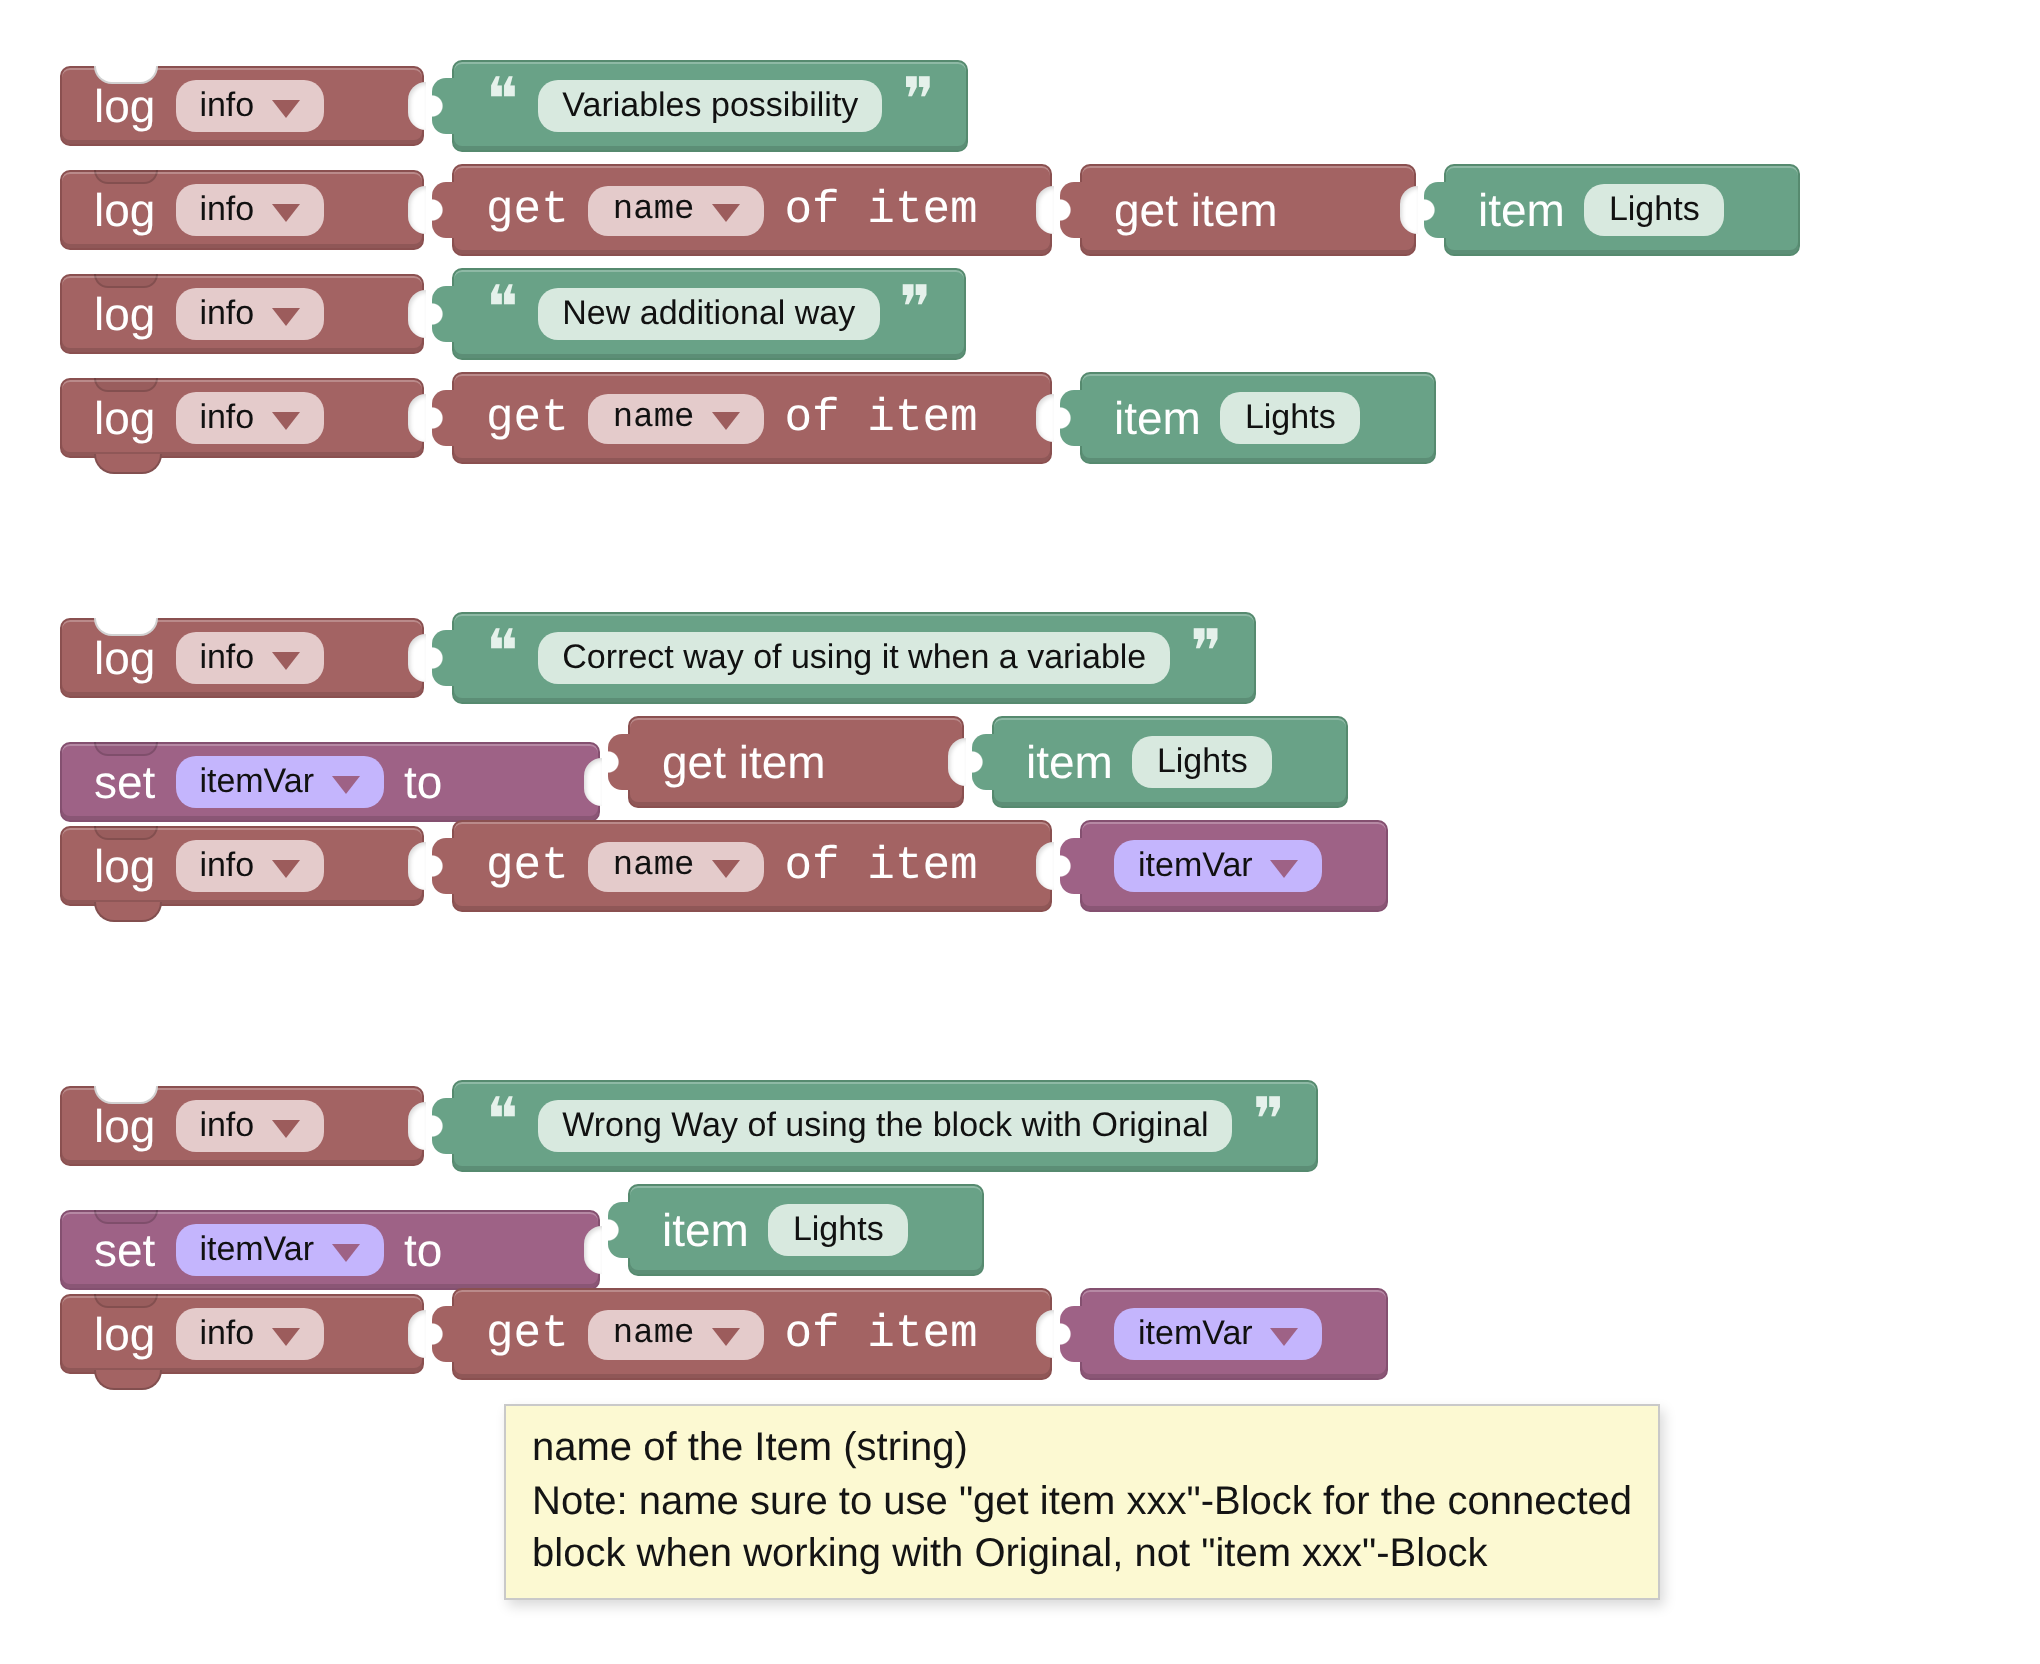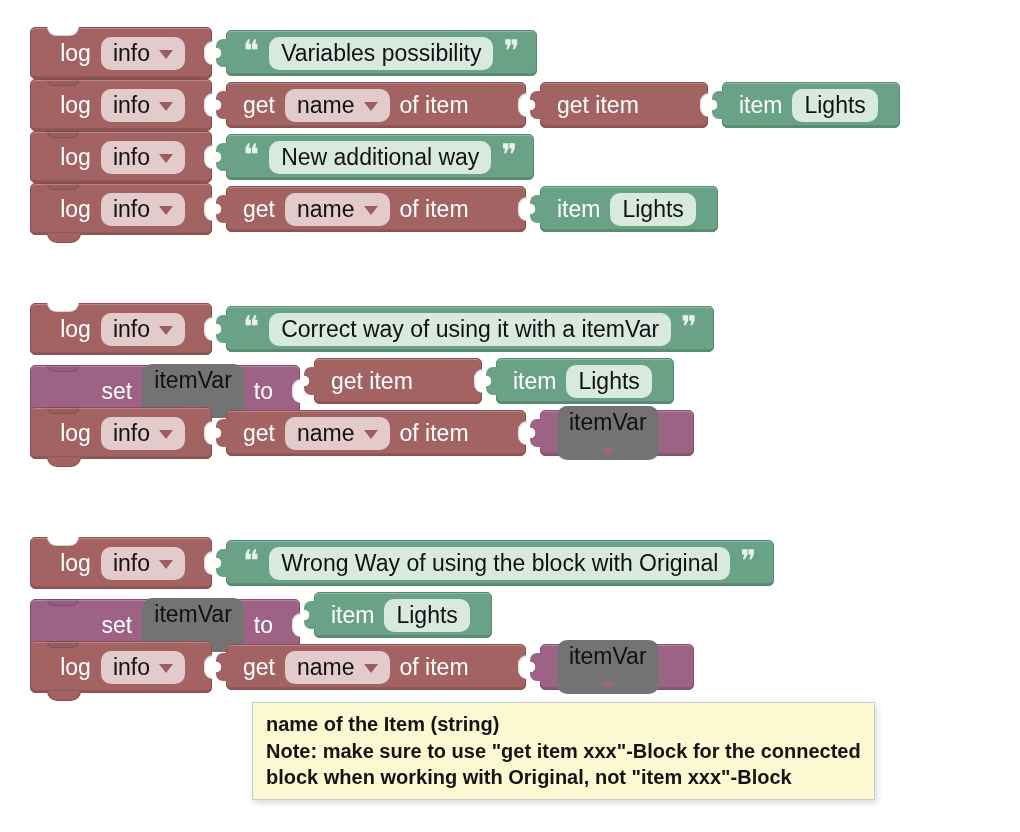--- a/index.html
+++ b/index.html
@@ -6,41 +6,41 @@
   body{font-family:"Liberation Sans", sans-serif;}
   .canvas{position:relative;width:1020px;height:832px;background:#ffffff;overflow:hidden;}
 
   .stack{position:absolute;display:flex;flex-direction:column;}
   .row{display:flex;align-items:center;gap:14px;height:52px;}
 
   .block{position:relative;display:inline-flex;align-items:center;gap:10px;
          padding:0 16px;border-radius:5px;color:#fff;font-size:23px;
          box-shadow:inset 0 1px 0 rgba(255,255,255,.25), inset 0 -2px 0 rgba(0,0,0,.12);
          box-sizing:border-box;white-space:nowrap;}
-  .stmt{height:52px;padding-right:26px;justify-content:flex-end;}
+  .stmt{height:40px;padding-right:26px;}
   .val{height:46px;}
 
   .maroon{background-color:#a36363;border:1px solid #8a5050;}
   .teal{background-color:#69a287;border:1px solid #568a6f;}
   .purple{background-color:#9e6286;border:1px solid #845070;}
 
   .b-log{min-width:182px;}
-  .b-getname{min-width:300px;}
+  .b-getname{min-width:300px;font-family:Liberation Mono, monospace;}
   .b-getitem{min-width:168px;}
   .b-item{min-width:178px;}
   .b-set{min-width:270px;margin-top:20px;}
   .b-itemvar{min-width:154px;}
 
   .lbl{color:#ffffff;}
 
   .field{display:inline-flex;align-items:center;gap:9px;padding:3px 12px;
-         border-radius:10px;color:#111;font-size:23px;}
+         border-radius:10px;color:#111;font-size:17px;}
   .pink{background:#e4cbcb;}
   .mint{background:#d8e9df;}
-  .lav{background:#737373;flex-direction:column;}
+  .lav{background:#c4b5fd;}
 
   .arr{width:0;height:0;border-left:7px solid transparent;border-right:7px solid transparent;
        border-top:9px solid #9c5c5c;margin-top:3px;}
   .purple .arr{border-top-color:#9e6286;}
 
   .q{font-size:30px;line-height:1;color:rgba(236,246,240,.95);transform:translateY(-2px);}
 
   
   .tab{position:absolute;left:-11px;top:50%;transform:translateY(-50%);
        width:12px;height:28px;border-radius:7px 0 0 7px;}
@@ -57,21 +57,21 @@
   .row:first-child .stmt::before{content:"";position:absolute;top:-1px;left:16px;width:30px;height:8px;
         background:#fff;border:1px solid rgba(0,0,0,.18);border-top:none;border-radius:0 0 10px 10px;}
   .row:not(:first-child) .stmt::before{content:"";position:absolute;top:-1px;left:16px;width:30px;height:6px;
         background:rgba(0,0,0,.06);border:1px solid rgba(0,0,0,.15);border-top:none;border-radius:0 0 10px 10px;}
   .row:last-child .stmt::after{content:"";position:absolute;bottom:-9px;left:16px;width:32px;height:9px;
         background:inherit;border:1px solid rgba(0,0,0,.2);border-top:none;border-radius:0 0 10px 10px;}
 
   .tooltip{position:absolute;left:252px;top:702px;background:#fcf9d2;border:1px solid #c9c9c9;
            padding:8px 13px;font-size:20px;line-height:1.33;color:#141414;
            box-shadow:2px 3px 6px rgba(0,0,0,.15);width:max-content;}
-  .tooltip div{white-space:nowrap;font-weight:bold;}
+  .tooltip div{white-space:nowrap;}
 </style>
 </head>
 <body>
 
 <div class="canvas">
 
   <div class="stack" style="left:30px;top:27px;">
 
     <div class="row">
       <div class="block stmt maroon b-log">
@@ -181,21 +181,21 @@
         <span class="field pink">
           <span>info</span>
           <span class="arr"></span>
         </span>
         <span class="socket"></span>
       </div>
       <div class="block val teal">
         <span class="tab"></span>
         <span class="q">❝</span>
         <span class="field mint">
-          <span>Correct way of using it with a itemVar</span>
+          <span>Correct way of using it when a variable</span>
         </span>
         <span class="q">❞</span>
       </div>
     </div>
 
     <div class="row">
       <div class="block stmt purple b-set">
         <span class="lbl">set</span>
         <span class="field lav">
           <span>itemVar</span>
@@ -311,17 +311,17 @@
         <span class="field lav">
           <span>itemVar</span>
           <span class="arr"></span>
         </span>
       </div>
     </div>
   </div>
 
   <div class="tooltip">
     <div>name of the Item (string)</div>
-    <div>Note: make sure to use "get item xxx"-Block for the connected</div>
+    <div>Note: name sure to use "get item xxx"-Block for the connected</div>
     <div>block when working with Original, not "item xxx"-Block</div>
   </div>
 
 </div>
 
 </body></html>

